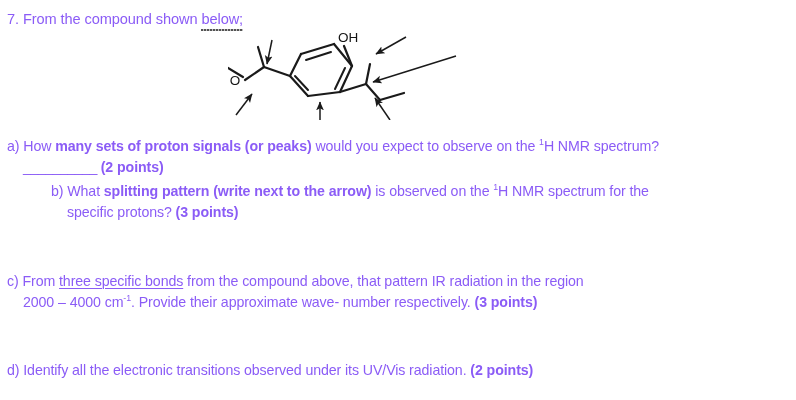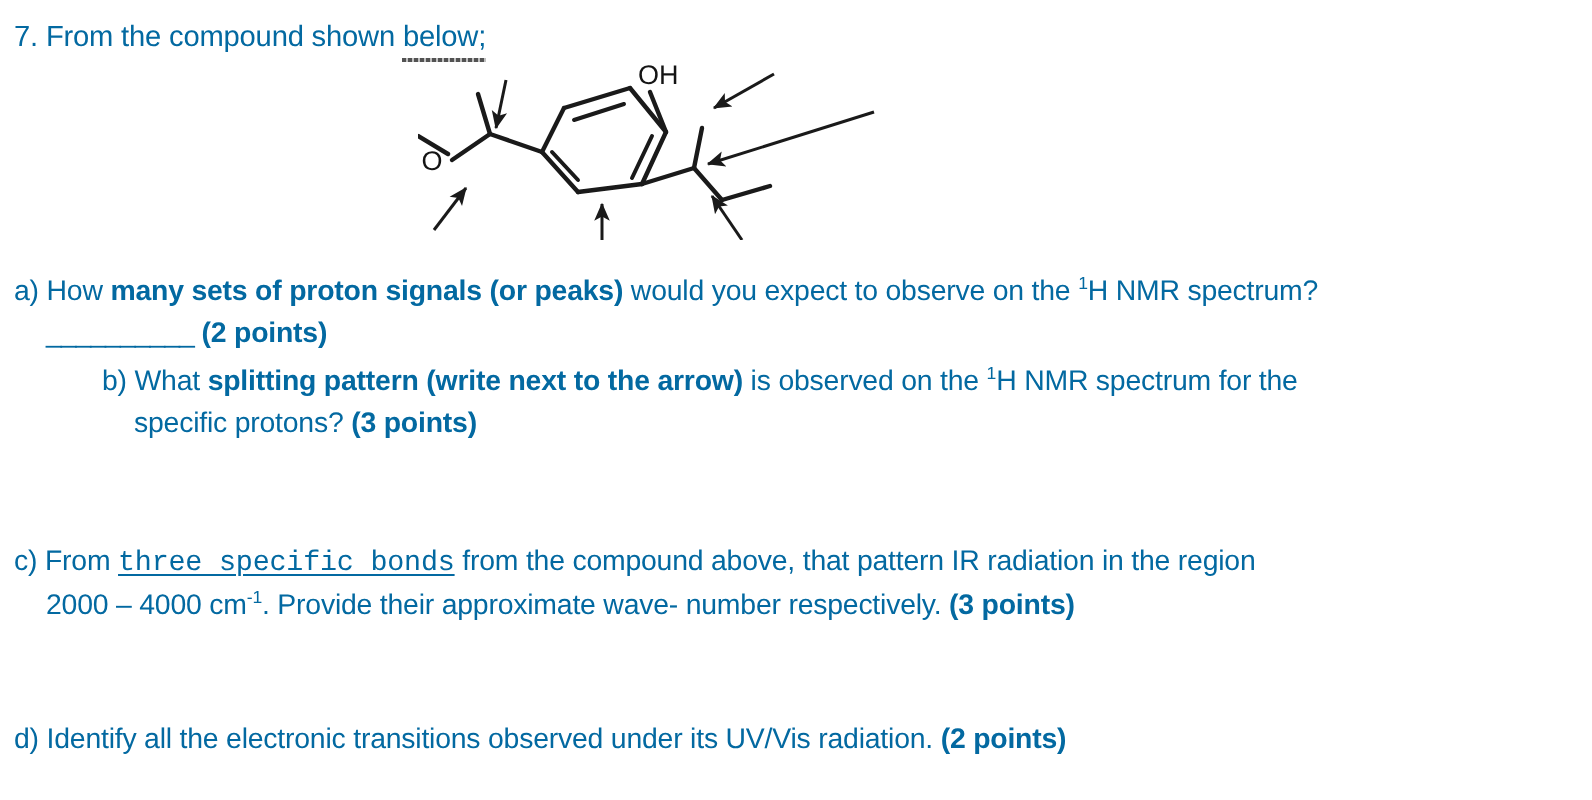--- a/index.html
+++ b/index.html
@@ -21,30 +21,29 @@
     position: absolute;
     inset: 0;
     background: #ffffff;
   }
 
   
   .qtext {
     position: absolute;
     font-size: 14.2px;
     line-height: 21px;
-    color: #0369a1;
+    color: #8b5cf6;
     letter-spacing: -0.1px;
     white-space: normal;
   }
   .qtext b, .bold { font-weight: bold; }
   .u-solid {
     text-decoration: underline;
     text-decoration-thickness: 1px;
     text-underline-offset: 2px;
-    font-family: Liberation Mono, monospace;
   }
   sup {
     font-size: 0.62em;
     vertical-align: super;
     line-height: 0;
   }
 
   
   #heading {
     left: 7px;
@@ -74,21 +73,21 @@
   #part-b { left: 7px;  top: 181px; width: 760px; margin-left: 44px; }
   #part-c { left: 7px;  top: 271px; width: 770px; }
   #part-d { left: 7px;  top: 360px; width: 770px; }
 
   .indent { display: block; padding-left: 16px; }
   .blank-line { letter-spacing: -0.5px; }
 
   
   #structure {
     position: absolute;
-    left: 209px;
+    left: 228px;
     top: 22px;
     width: 232px;
     height: 98px;
   }
   #structure svg { display: block; }
 </style>
 </head>
 <body>
 
 <div class="page">

